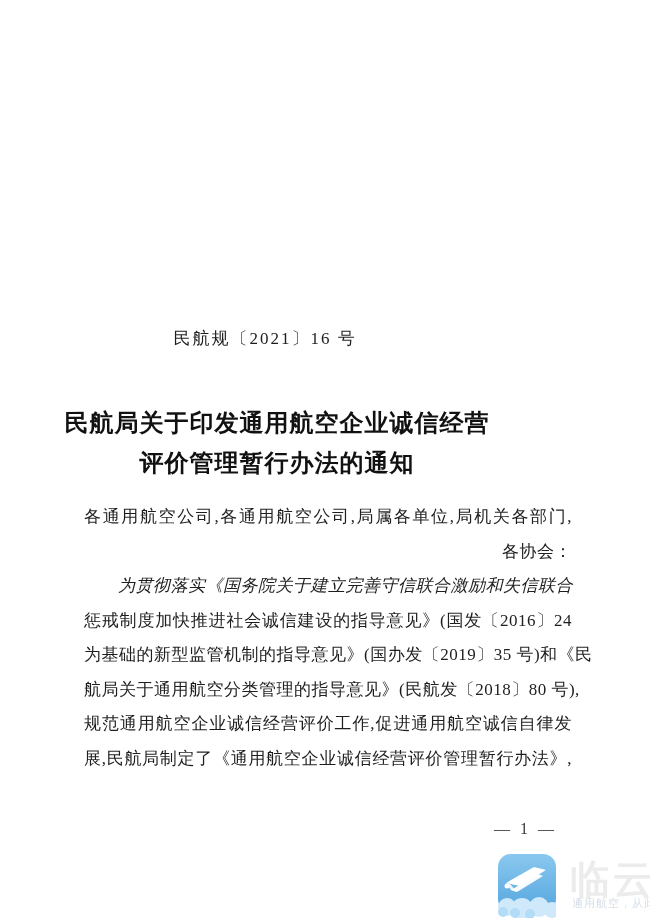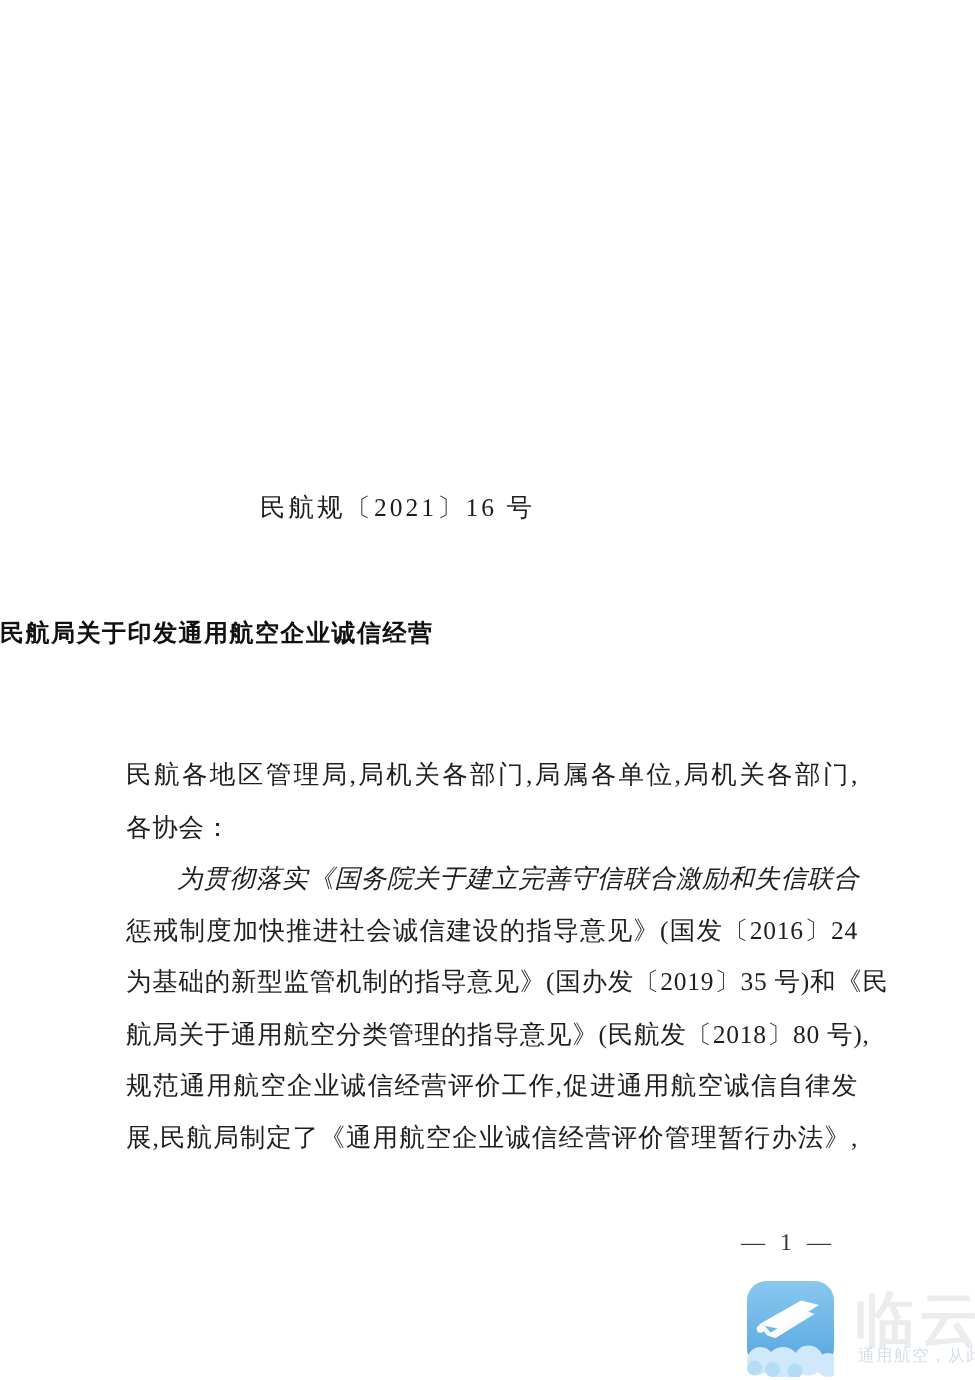--- a/index.html
+++ b/index.html
@@ -11,35 +11,35 @@
     font-family:"Liberation Serif","DejaVu Serif",serif;
     color:#222222;
   }
   .doc-number{
     position:absolute;top:327px;left:0;width:530px;
     text-align:center;font-size:17px;letter-spacing:2px;color:#1d1d1d;
     line-height:24px;
   }
   .doc-title{
     position:absolute;top:403px;left:0;width:554px;
-    text-align:left;font-weight:bold;font-size:16px;color:#111111;
+    text-align:center;font-weight:bold;font-size:24px;color:#111111;
     line-height:40px;letter-spacing:1px;
   }
   .body-block{
     position:absolute;top:500px;left:84px;width:488px;
     font-size:17px;line-height:34.5px;color:#1e1e1e;
     letter-spacing:0.5px;
   }
   .jline{
     text-align:justify;
     text-align-last:justify;
     text-justify:inter-character;
     white-space:nowrap;
   }
-  .lline{ text-align:left; }
+  .lline{ text-align:right; }
   .indent2{ text-indent:34px;font-style:italic; }
   .page-number{
     position:absolute;top:820px;right:93px;
     font-size:16px;color:#3a3a3a;letter-spacing:3px;
   }
   .watermark{
     position:absolute;left:498px;top:852px;width:220px;height:70px;
   }
   .wm-logo{
     position:absolute;left:0;top:2px;width:58px;height:64px;
@@ -59,24 +59,25 @@
 </style>
 </head>
 <body>
 
 <div class="page">
 
   <div class="doc-number">民航规〔2021〕16 号</div>
 
   <div class="doc-title">
     <div>民航局关于印发通用航空企业诚信经营</div>
+    <div>评价管理暂行办法的通知</div>
   </div>
 
   <div class="body-block">
-    <div class="jline">民航各地区管理局,局机关各部门,局属各单位,局机关各部门,</div>
+    <div class="jline">各通用航空公司,各通用航空公司,局属各单位,局机关各部门,</div>
     <div class="lline">各协会：</div>
     <div class="jline indent2">为贯彻落实《国务院关于建立完善守信联合激励和失信联合</div>
     <div class="jline">惩戒制度加快推进社会诚信建设的指导意见》(国发〔2016〕24</div>
     <div class="jline">为基础的新型监管机制的指导意见》(国办发〔2019〕35 号)和《民</div>
     <div class="jline">航局关于通用航空分类管理的指导意见》(民航发〔2018〕80 号),</div>
     <div class="jline">规范通用航空企业诚信经营评价工作,促进通用航空诚信自律发</div>
     <div class="jline">展,民航局制定了《通用航空企业诚信经营评价管理暂行办法》,</div>
   </div>
 
   <div class="page-number">— 1 —</div>

